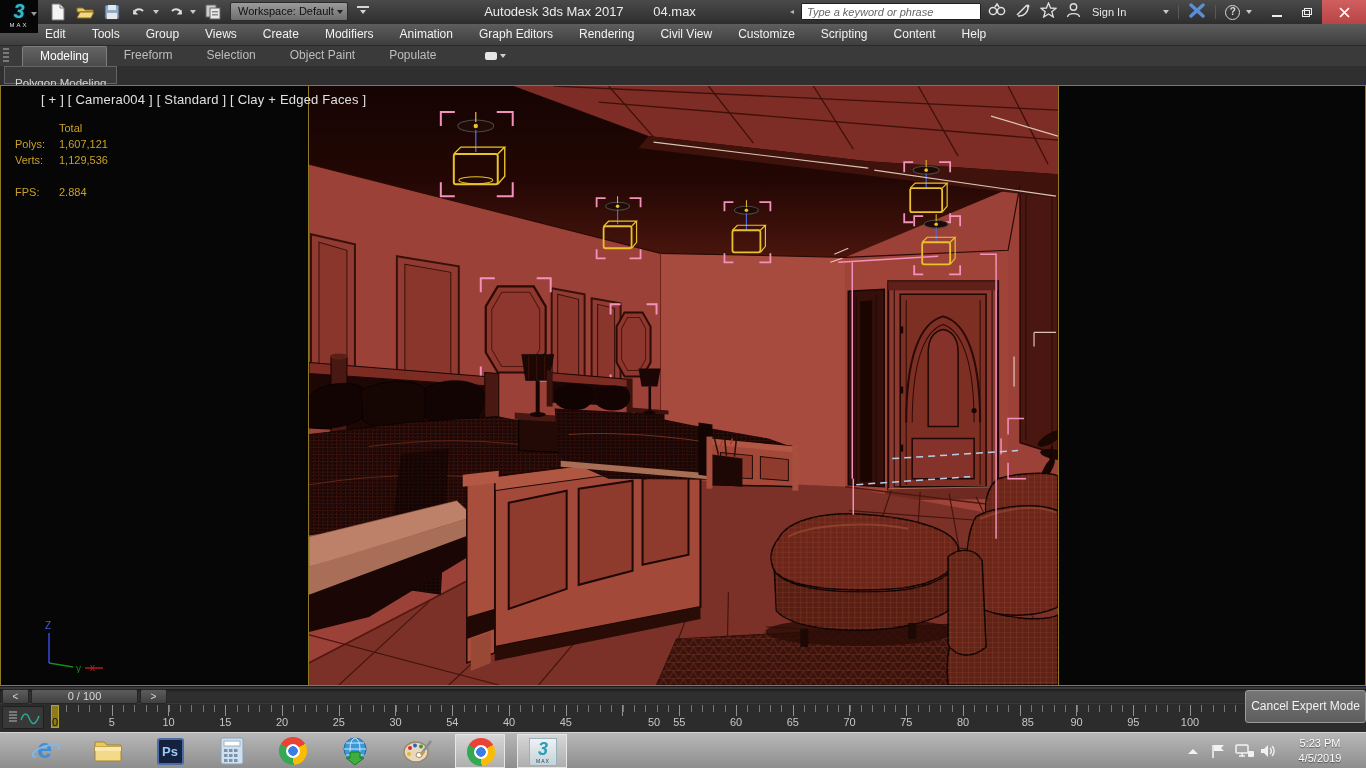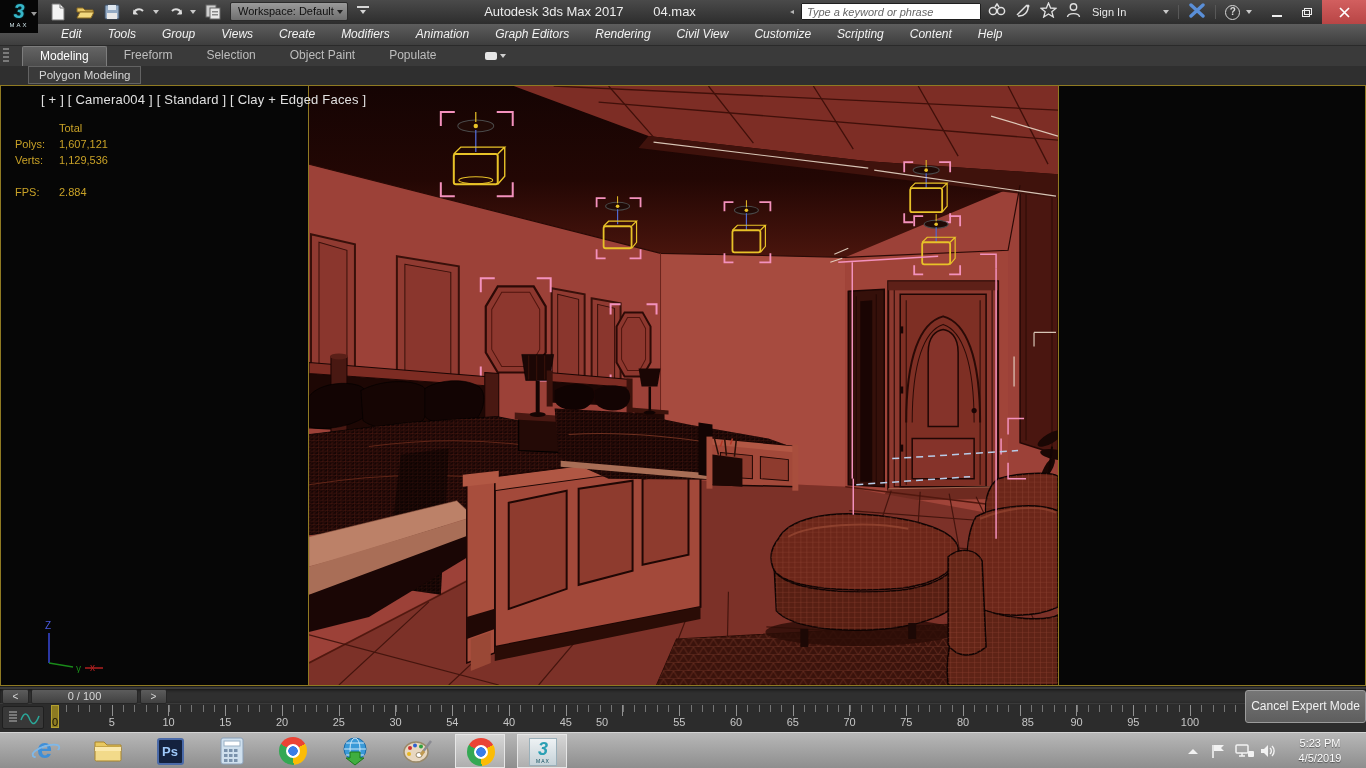--- a/index.html
+++ b/index.html
@@ -49,38 +49,38 @@
   .wbtn.close { width:44px; background:linear-gradient(#d25f5f,#b84545); }
   .minbar { width:10px; height:2px; background:#ededed; margin-top:8px; }
   .restsq { position:relative; width:10px; height:9px; }
   .restsq i { position:absolute; border:1px solid #ededed; width:8px; height:7px; display:block; }
   .restsq i.b { left:0; top:2px; background:#3a3a3a00; }
   .restsq i.t { left:2px; top:0; }
 
   
   .menubar { position:absolute; left:0; top:24px; width:1366px; height:22px;
     background:linear-gradient(#5d5d5d,#3e3e3e); border-bottom:1px solid #2a2a2a;
-    display:flex; padding-left:48px;font-style:italic; }
+    display:flex; padding-left:32px; }
   .menuitem { color:#f2f2f2; font-size:12px; line-height:21px; padding:0 13px; white-space:nowrap; }
 
   
   .ribbon { position:absolute; left:0; top:46px; width:1366px; height:20px; background:#3a3a3a; }
   .grip { position:absolute; left:3px; top:2px; width:6px; height:16px;
     background:repeating-linear-gradient(#7a7a7a 0 2px, #3a3a3a 2px 4px); }
   .rtabs { position:absolute; left:22px; top:0; display:flex; height:20px; }
   .rtab { color:#bdbdbd; font-size:12px; line-height:19px; padding:0 17px; }
   .rtab.active { background:linear-gradient(#646464,#4b4b4b); border:1px solid #7d7d7d; border-bottom:none;
     border-radius:2px 2px 0 0; color:#fff; }
   .ribmin { position:absolute; left:485px; top:3px; width:26px; height:14px; display:flex; align-items:center; gap:3px; }
   .ribmin .rr { width:12px; height:8px; background:#e6e6e6; border-radius:2px; }
   .ribmin .dd { width:0;height:0;border-left:3px solid transparent;border-right:3px solid transparent;
     border-top:4px solid #cfcfcf; }
   .panelrow { position:absolute; left:0; top:66px; width:1366px; height:19px; background:#2f2f2f; }
   .ptab { position:absolute; left:4px; top:0; height:18px; background:#3a3a3a;
-    border:1px solid #636363; color:#d6d6d6; font-size:11.5px; line-height:16px; padding:0 10px;margin-left:24px; }
+    border:1px solid #636363; color:#d6d6d6; font-size:11.5px; line-height:16px; padding:8px 10px; }
 
   
   .viewport { position:absolute; left:0; top:85px; width:1366px; height:601px; background:#060606;
     border:1px solid #8f7a22; }
   .camregion { position:absolute; left:307px; top:0; bottom:0; width:751px;
     border-left:1px solid #8f7a22; border-right:1px solid #8f7a22; }
   .camregion svg { display:block; width:100%; height:100%; }
   .vplabel { position:absolute; left:0; top:6px; color:#e0e0e0; font-size:13px; letter-spacing:.2px;margin-left:40px; }
   .vpstats { position:absolute; left:14px; top:34px; color:#c9a227; font-size:11px; }
   .vpstats .row { display:flex; height:16px; line-height:16px; }
@@ -641,21 +641,21 @@
     <span class="tick-label on-marker" style="left: 7px;">0</span>
         <span class="tick-label" style="left: 63.75px;">5</span>
         <span class="tick-label" style="left: 120.5px;">10</span>
         <span class="tick-label" style="left: 177.25px;">15</span>
         <span class="tick-label" style="left: 234px;">20</span>
         <span class="tick-label" style="left: 290.75px;">25</span>
         <span class="tick-label" style="left: 347.5px;">30</span>
         <span class="tick-label" style="left: 404.25px;">54</span>
         <span class="tick-label" style="left: 461px;">40</span>
         <span class="tick-label" style="left: 517.75px;">45</span>
-        <span class="tick-label" style="left: 554px; text-align: right;">50</span>
+        <span class="tick-label" style="left: 606px; text-align: right;">50</span>
         <span class="tick-label" style="left: 631.25px;">55</span>
         <span class="tick-label" style="left: 688px;">60</span>
         <span class="tick-label" style="left: 744.75px;">65</span>
         <span class="tick-label" style="left: 801.5px;">70</span>
         <span class="tick-label" style="left: 858.25px;">75</span>
         <span class="tick-label" style="left: 915px;">80</span>
         <span class="tick-label" style="left: 971.75px; padding-left: 16px;">85</span>
         <span class="tick-label" style="left: 1028.5px; text-align: center;">90</span>
         <span class="tick-label" style="left: 1085.25px;">95</span>
         <span class="tick-label" style="left: 1142px;">100</span>

